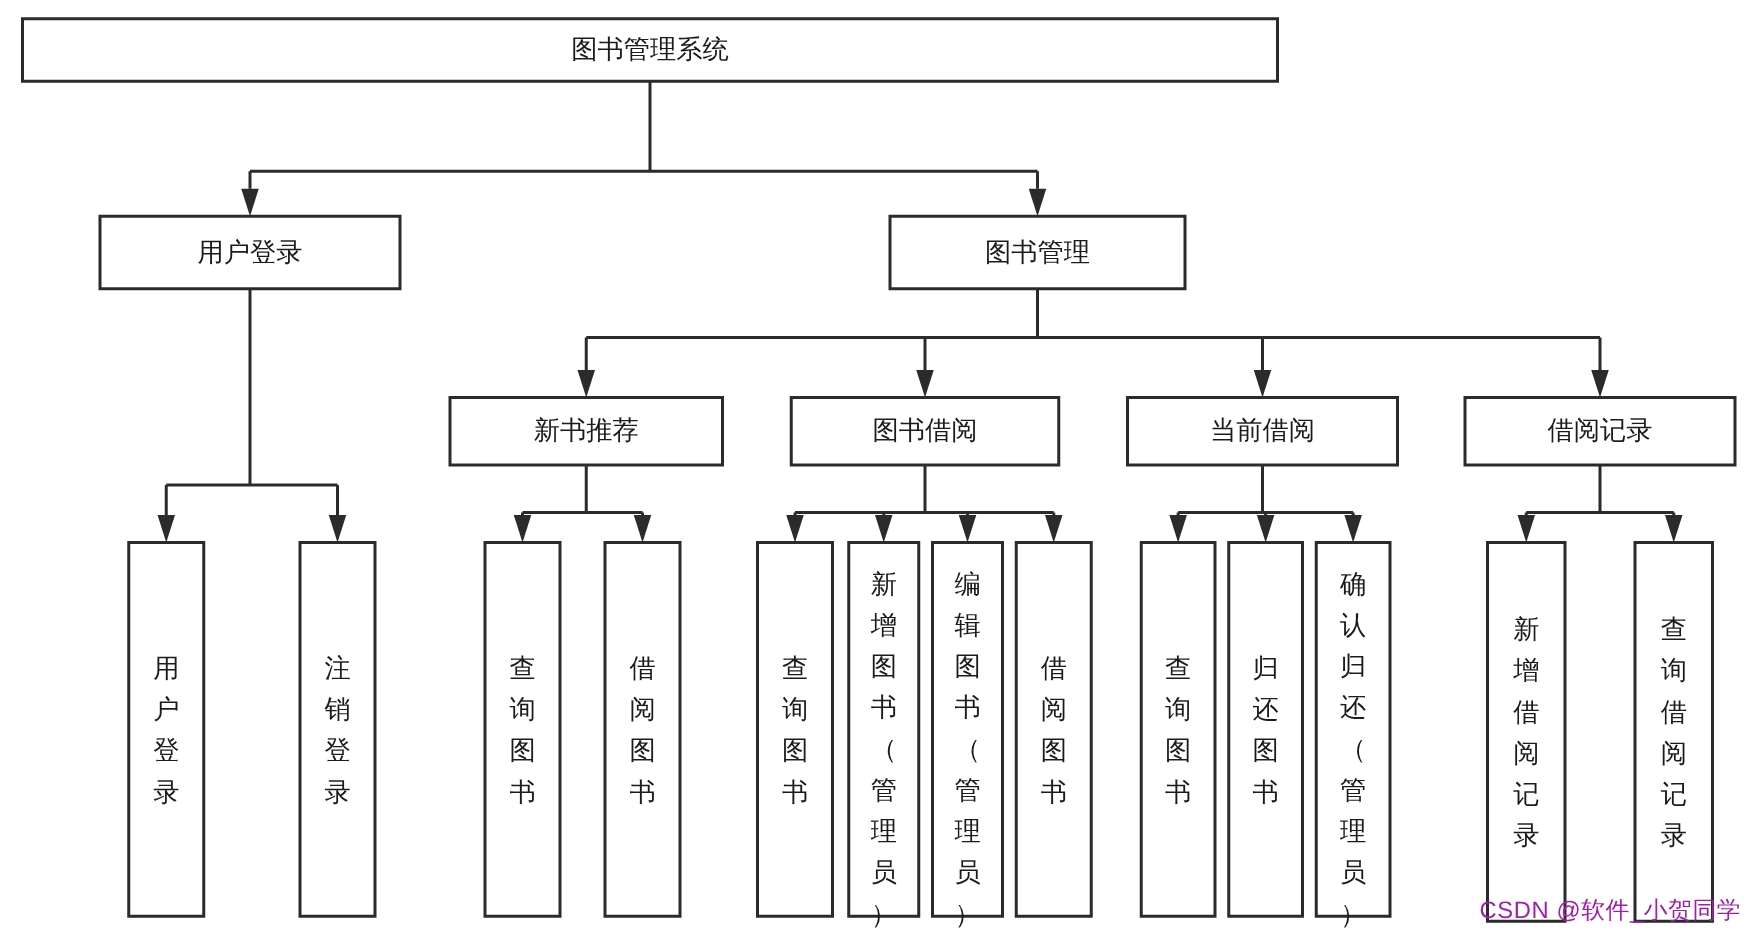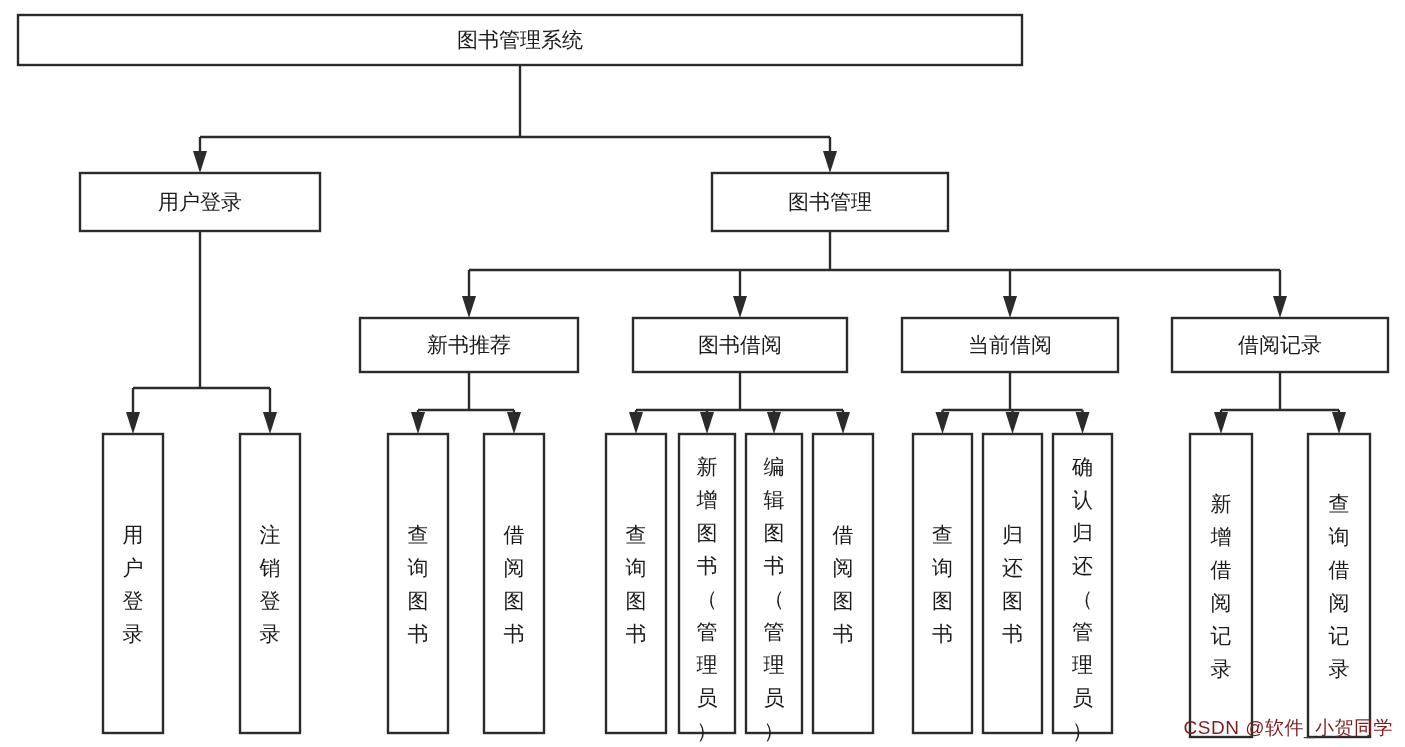--- a/index.html
+++ b/index.html
@@ -55,21 +55,21 @@
     font-size: 21px;
     fill: #1b1b1b;
     text-anchor: middle;
   }
   .watermark-text {
     position: absolute;
     right: 12px;
     bottom: 6px;
     font-family: "Liberation Sans", "DejaVu Sans", sans-serif;
     font-size: 19px;
-    color: #7f1d1d;
+    color: #a21caf;
     white-space: nowrap;
     user-select: none;
     letter-spacing: 0.5px;
   }
 </style>
 </head>
 <body>
 
 <div id="diagram-root">
 

